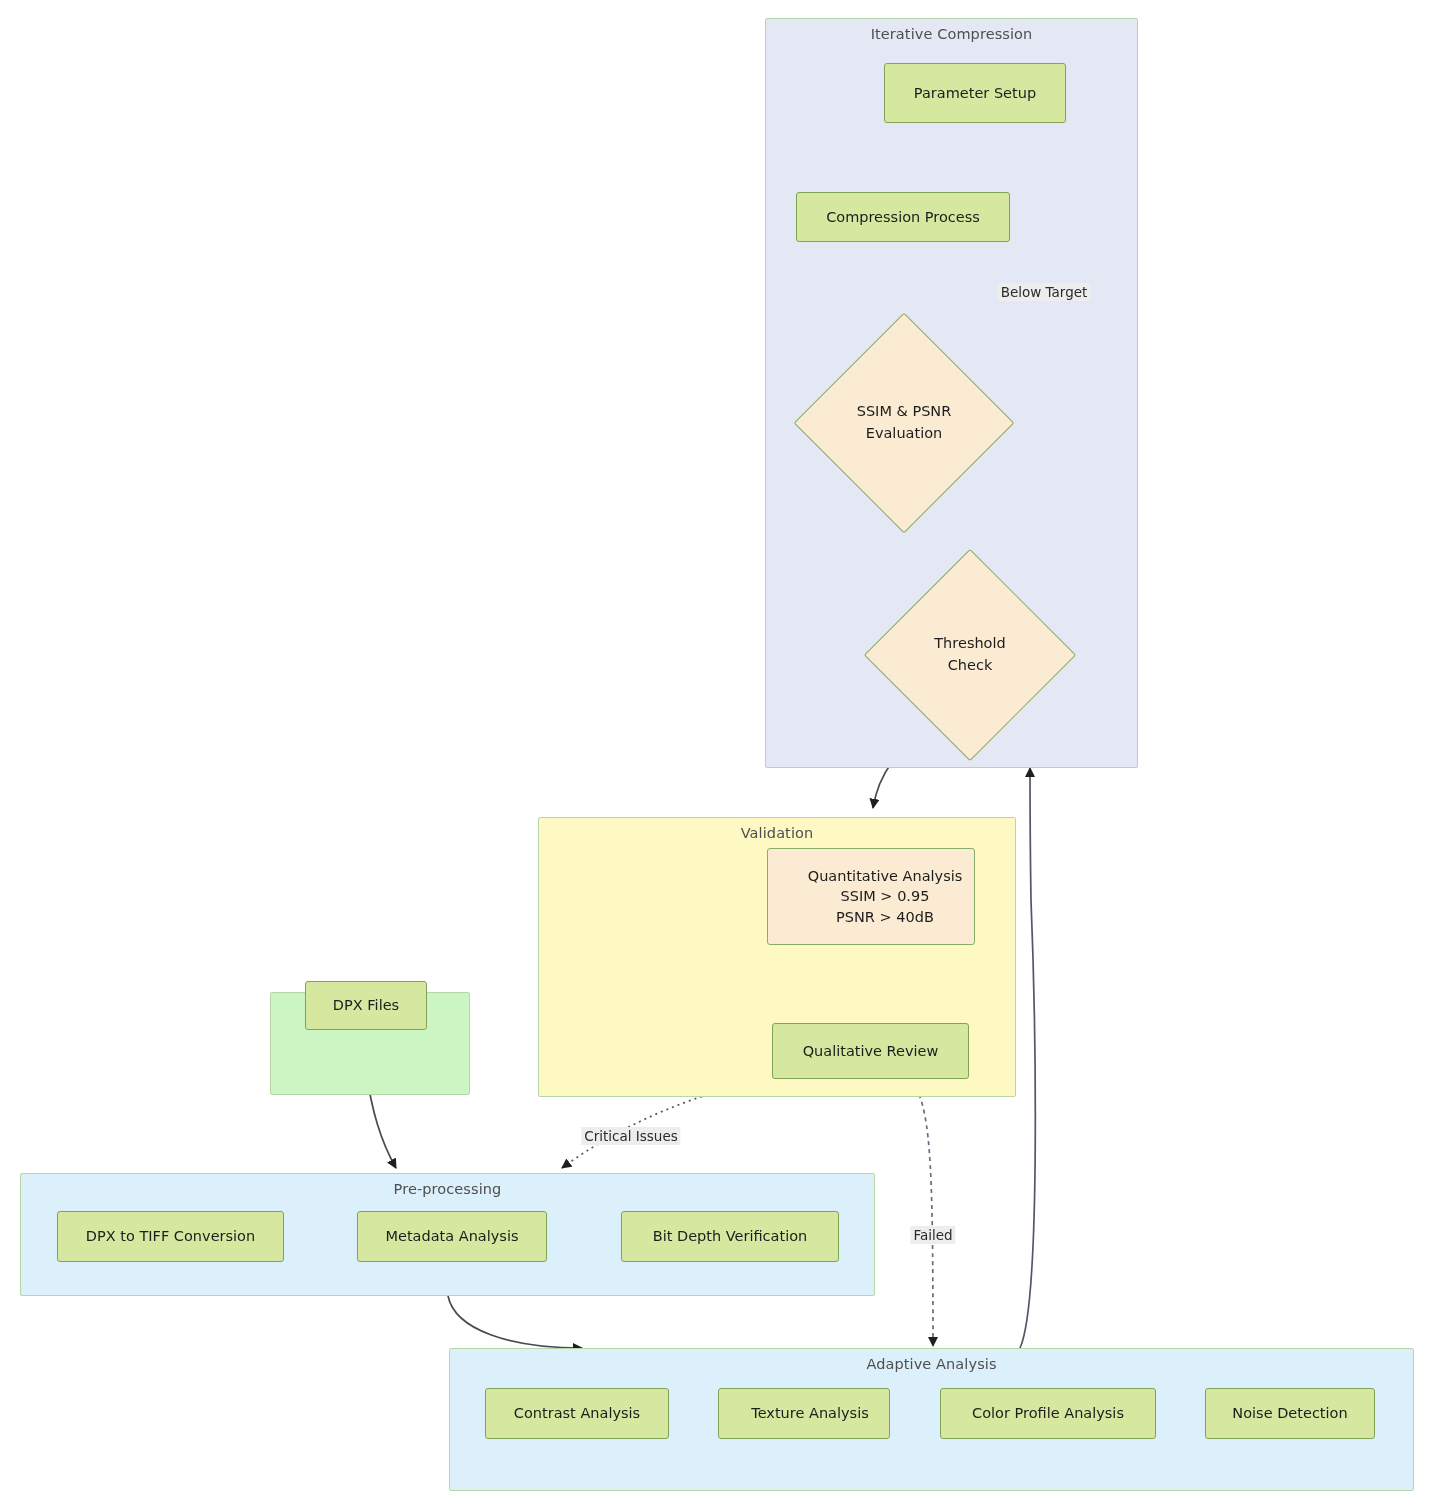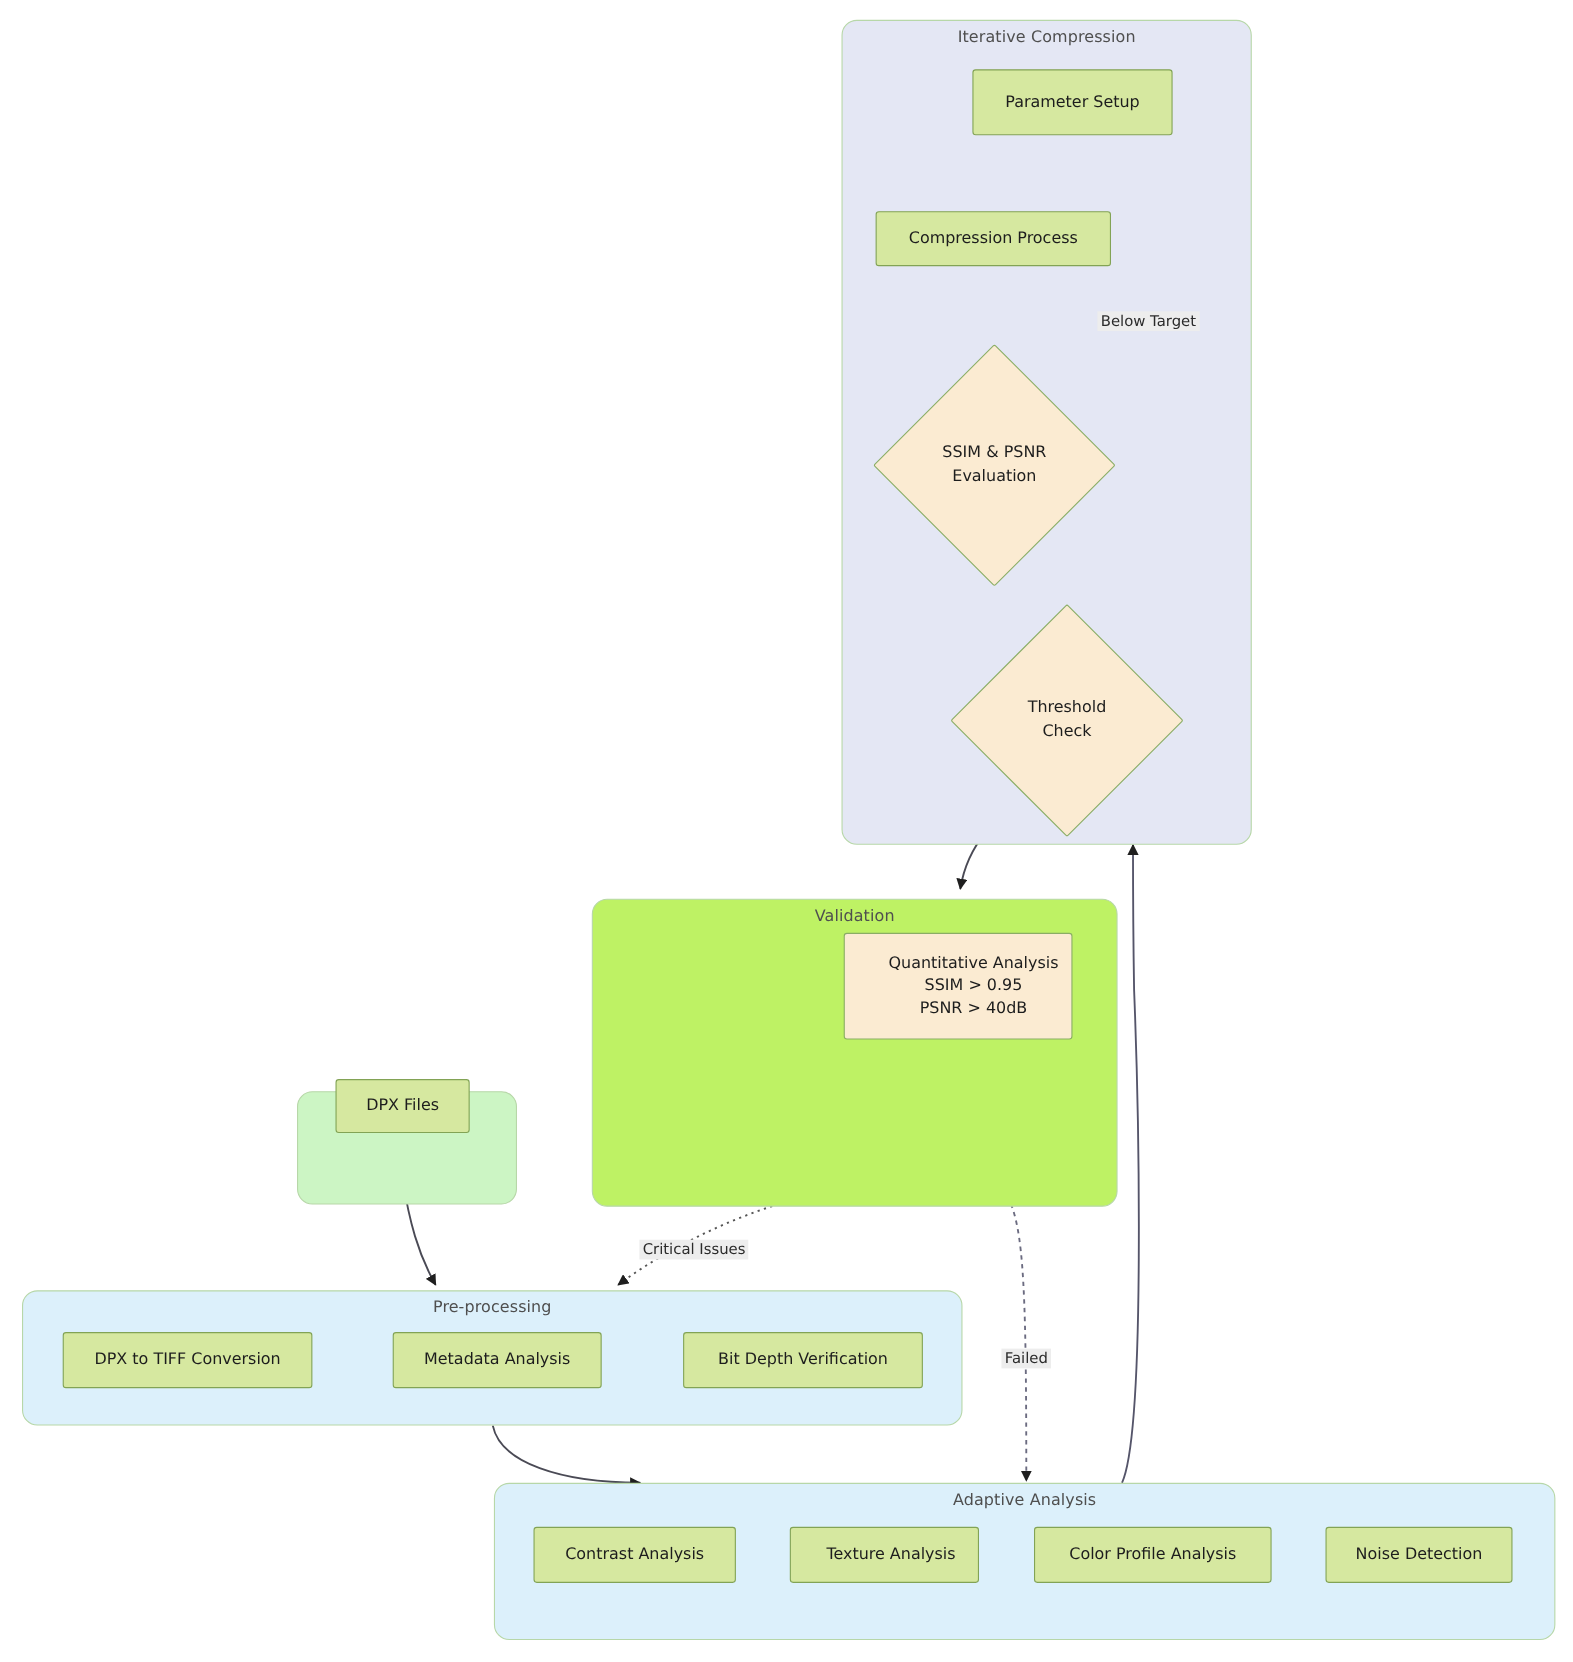--- a/index.html
+++ b/index.html
@@ -1,21 +1,21 @@
 <!DOCTYPE html>
 <html><head>
 <meta charset="utf-8">
 <style>
   html,body{margin:0;padding:0;background:#ffffff;}
   body{width:1430px;height:1511px;position:relative;overflow:hidden;
        font-family:"DejaVu Sans","Liberation Sans",sans-serif;}
   #canvas{position:absolute;inset:0;width:1430px;height:1511px;}
   svg.edges{position:absolute;left:0;top:0;width:1430px;height:1511px;pointer-events:none;}
 
-  .cluster{position:absolute;box-sizing:border-box;border:1.6px solid #b7d7a8;border-radius:14px;}
+  .cluster{position:absolute;box-sizing:border-box;border:1.6px solid #b7d7a8;border-radius:2px;}
   .cluster-title{position:absolute;top:7px;left:0;width:100%;text-align:center;
                  font-size:14.5px;color:#4f4f4f;letter-spacing:.1px;}
 
   .node{position:absolute;box-sizing:border-box;display:flex;align-items:center;
         justify-content:center;text-align:center;border-radius:3px;
         font-size:14.5px;color:#1d1d1d;line-height:1.42;}
   .n-green{background:#d6e8a0;border:1.7px solid #82a355;}
   .n-cream{background:#fbebd2;border:1.7px solid #8aad65;}
 
   .diamond{position:absolute;display:flex;align-items:center;justify-content:center;}
@@ -94,30 +94,33 @@
   <div class="diamond" style="left:895px;top:580px;width:150px;height:150px;">
     <div class="dshape"></div>
     <div class="dtext">
       <div>Threshold</div>
       <div>Check</div>
     </div>
   </div>
 
   <div class="elabel" style="left:1044px;top:292px;">Below Target</div>
 
-  <div class="cluster" style="left:538px;top:817px;width:478px;height:280px;background:#bef264;">
+  <div class="cluster" style="left:538px;top:817px;width:478px;height:280px;background:#fef9c3;">
     <div class="cluster-title">Validation</div>
   </div>
 
   <div class="node n-cream" style="left:767px;top:848px;width:208px;height:97px;flex-direction:column;padding-left:28px;">
     <span>Quantitative Analysis</span>
     <span>SSIM &gt; 0.95</span>
     <span>PSNR &gt; 40dB</span>
   </div>
 
+  <div class="node n-green" style="left:772px;top:1023px;width:197px;height:56px;">
+    <span>Qualitative Review</span>
+  </div>
 
   <div class="elabel" style="left:631px;top:1136px;">Critical Issues</div>
 
   <div class="elabel" style="left:933px;top:1235px;">Failed</div>
 
   <div class="cluster" style="left:270px;top:992px;width:200px;height:103px;background:#ccf5c4;">
     <div class="cluster-title">Input</div>
   </div>
 
   <div class="node n-green" style="left:305px;top:981px;width:122px;height:49px;">

